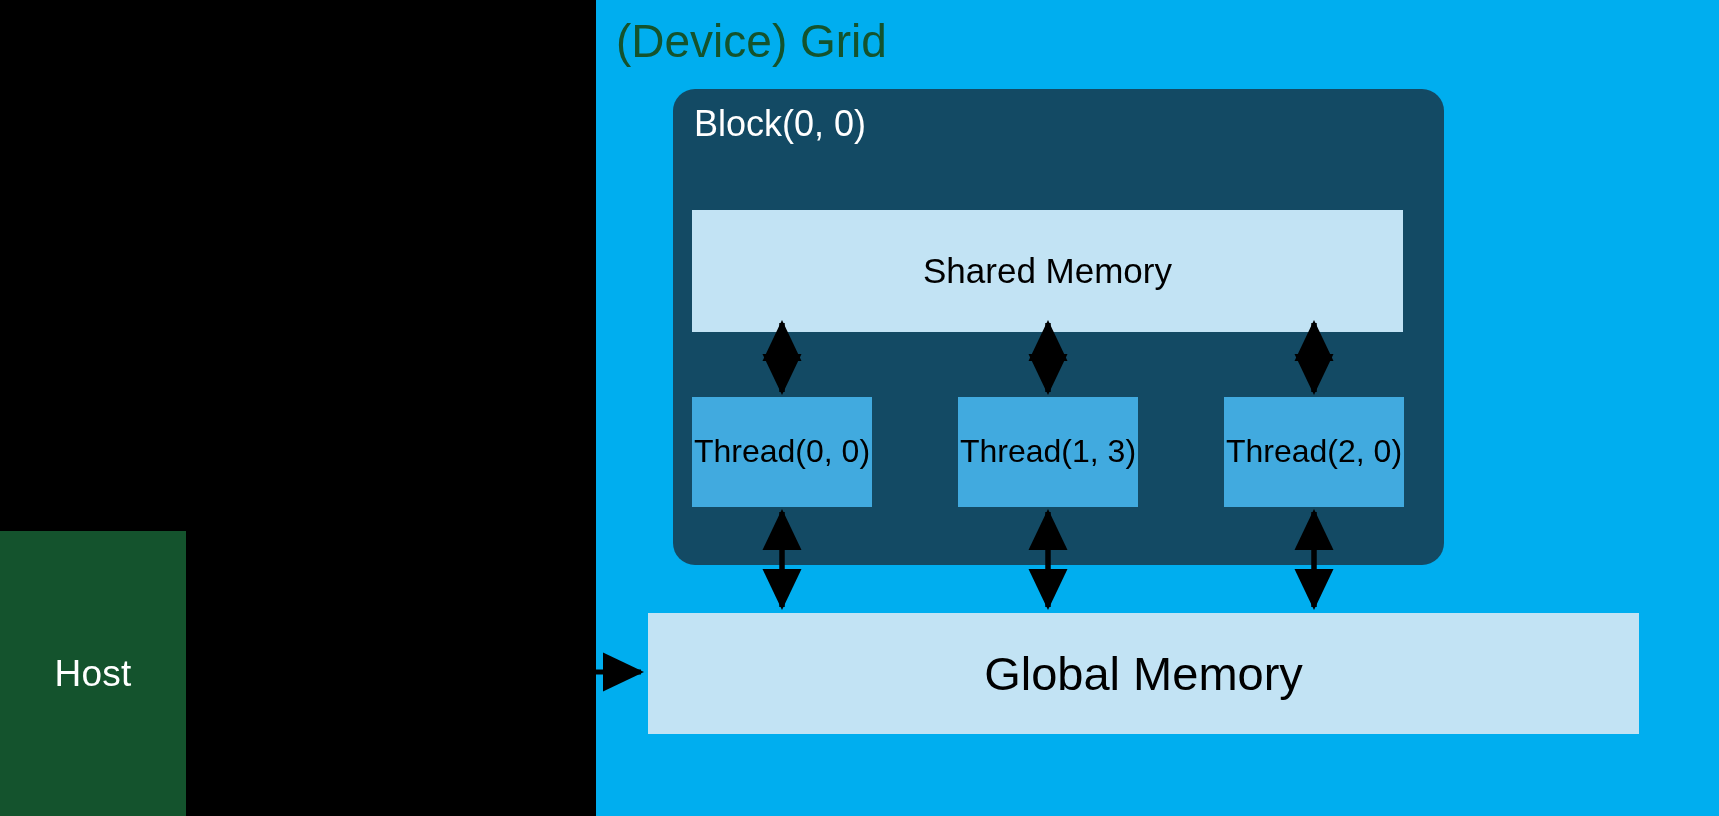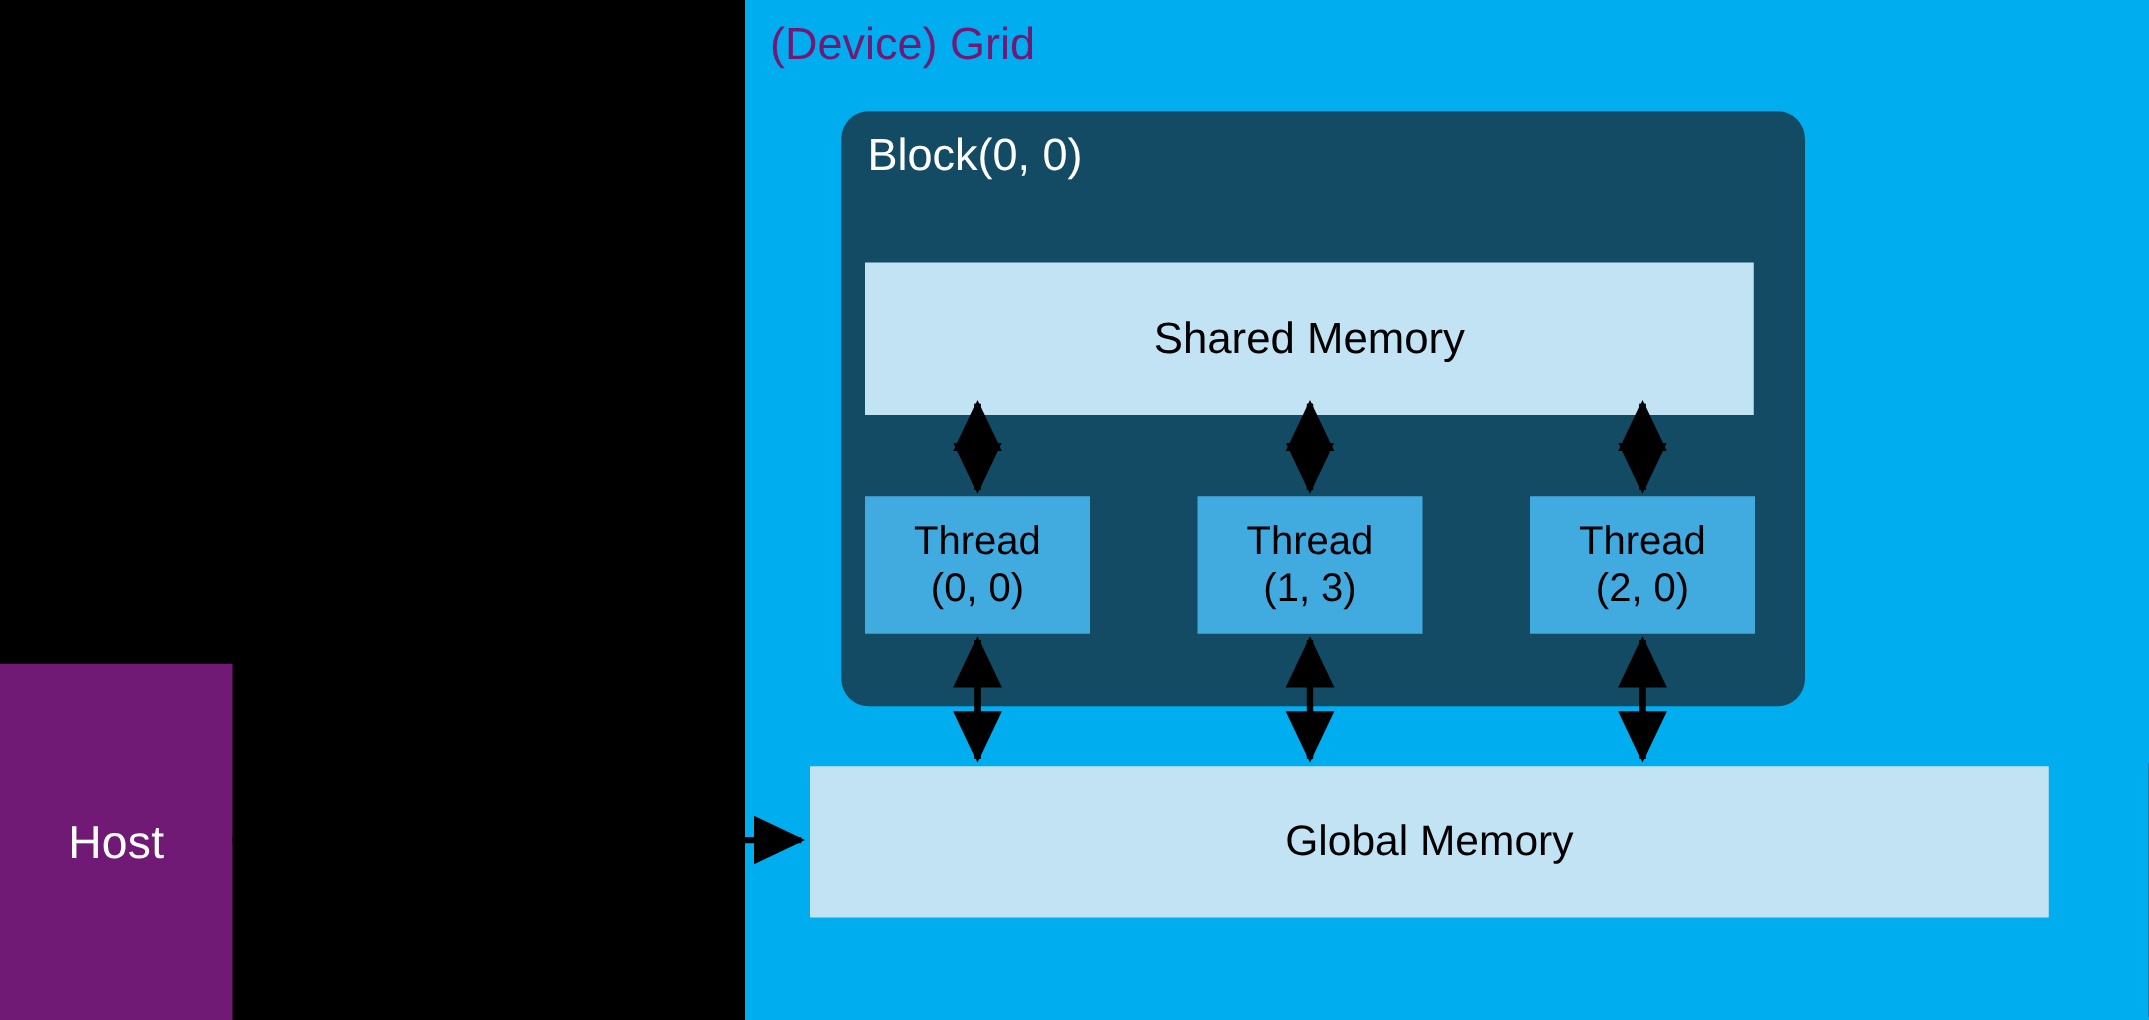--- a/index.html
+++ b/index.html
@@ -20,21 +20,21 @@
     background: #000000;
   }
 
   
   .host-box {
     position: absolute;
     left: 0px;
     top: 531px;
     width: 186px;
     height: 285px;
-    background: #701a75;
+    background: #14532d;
     color: #ffffff;
     display: flex;
     align-items: center;
     justify-content: center;
     font-size: 37px;
     letter-spacing: 0.2px;
   }
 
   
   .grid-box {
@@ -42,22 +42,22 @@
     left: 596px;
     top: 0px;
     width: 1123px;
     height: 816px;
     background: #00AEEF;
   }
   .grid-title {
     position: absolute;
     left: 20px;
     top: 14px;
-    color: #701a75;
-    font-size: 36px;
+    color: #14532d;
+    font-size: 46px;
     white-space: nowrap;
   }
 
   
   .block-box {
     position: absolute;
     left: 77px;   
     top: 89px;
     width: 771px; 
     height: 476px; 
@@ -91,21 +91,21 @@
 
   
   .thread-box {
     position: absolute;
     top: 308px;   
     width: 180px;
     height: 110px;
     background: #41AADF;
     color: #000000;
     display: flex;
-    flex-direction: column;
+    flex-direction: row;
     align-items: center;
     justify-content: center;
     font-size: 32px;
     line-height: 1.18;
   }
   .thread-0 { left: 19px; }   
   .thread-1 { left: 285px; }  
   .thread-2 { left: 551px; }  
 
   
@@ -113,21 +113,21 @@
     position: absolute;
     left: 52px;   
     top: 613px;
     width: 991px; 
     height: 121px;
     background: #C2E3F4;
     color: #000000;
     display: flex;
     align-items: center;
     justify-content: center;
-    font-size: 34px;
+    font-size: 47px;
   }
 
   
   .arrow-layer {
     position: absolute;
     left: 0;
     top: 0;
     width: 1719px;
     height: 816px;
     pointer-events: none;

